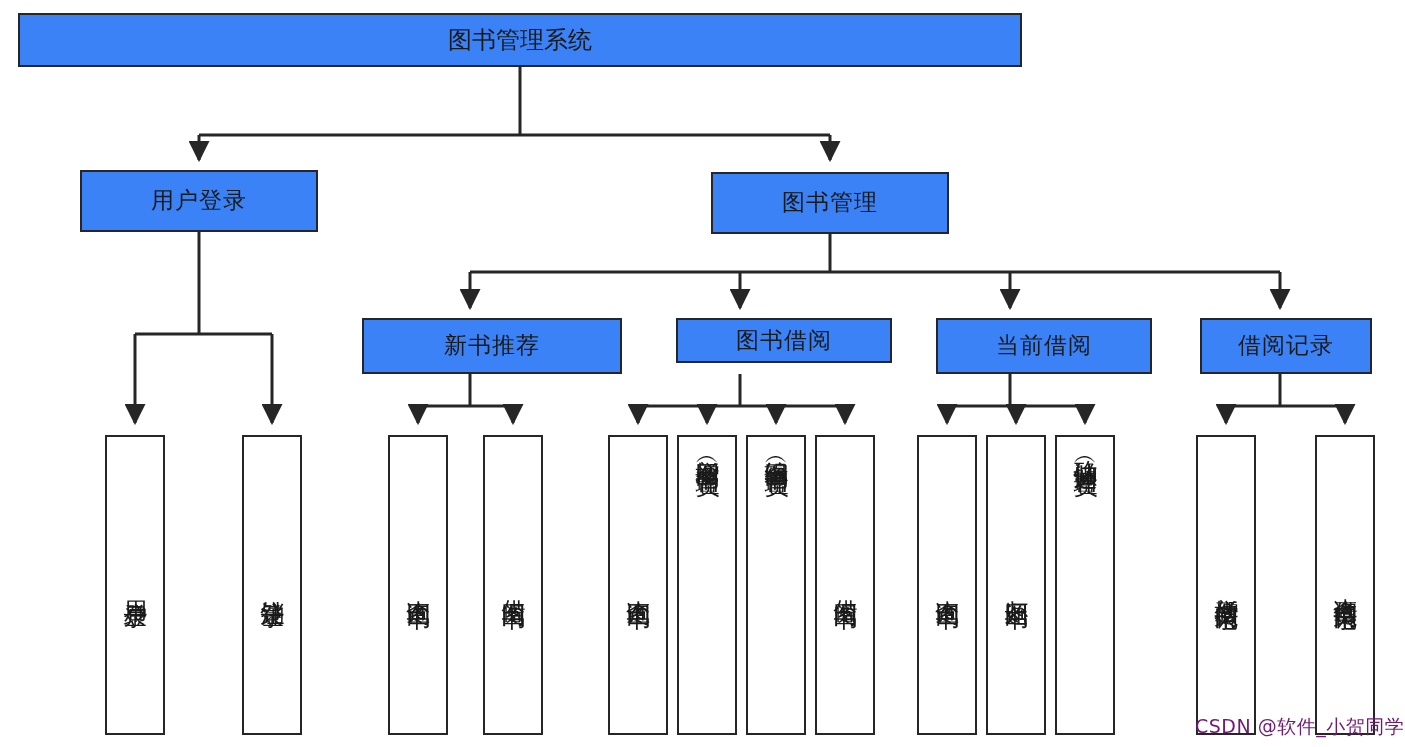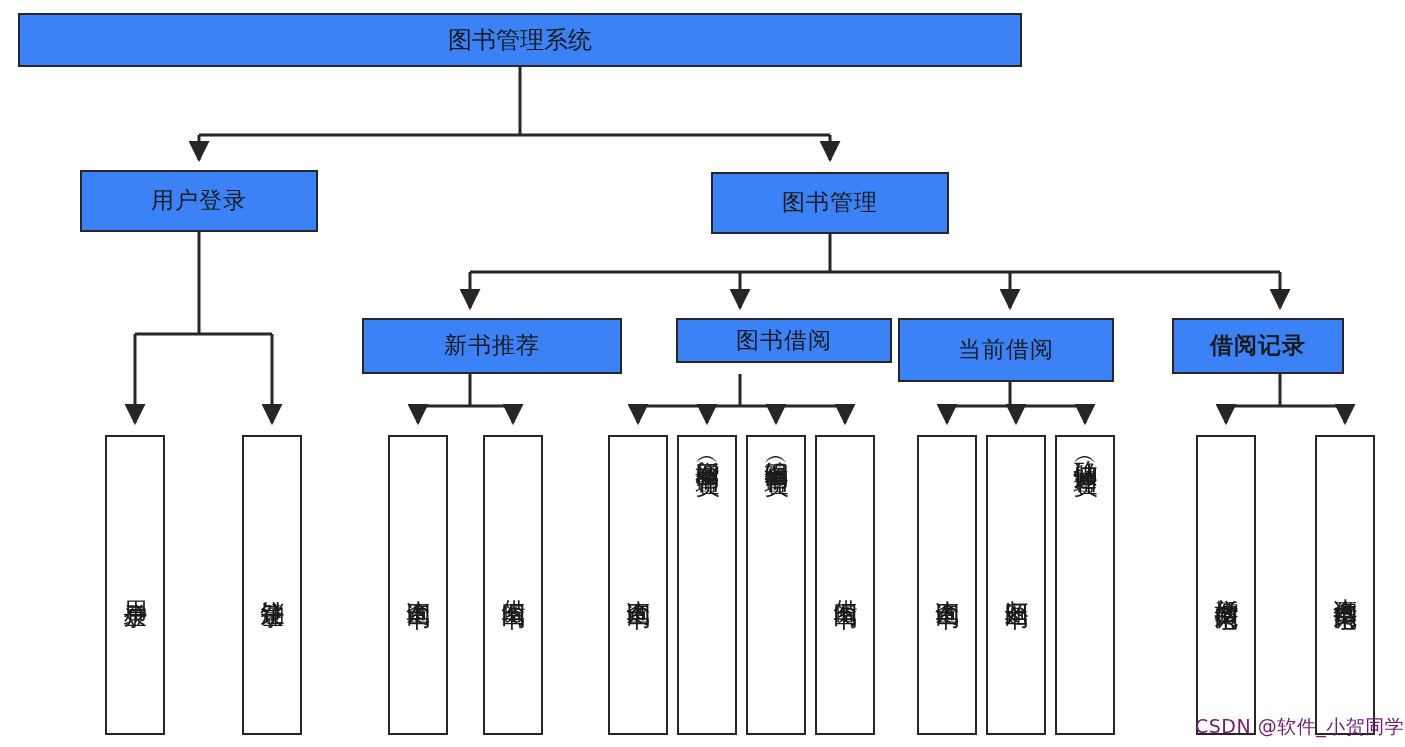--- a/index.html
+++ b/index.html
@@ -141,25 +141,25 @@
 </div>
 
 <div class="node horiz" style="left:362px; top:318px; width:260px; height:56px;">
   <span>新书推荐</span>
 </div>
 
 <div class="node horiz" style="left:632px; top:318px; width:216px; height:45px;margin-left:44px;">
   <span>图书借阅</span>
 </div>
 
-<div class="node horiz" style="left:898px; top:318px; width:216px; height:64px;text-align:right;">
+<div class="node horiz" style="left:936px; top:318px; width:216px; height:56px;text-align:right;">
   <span>当前借阅</span>
 </div>
 
-<div class="node horiz" style="left:1172px; top:318px; width:172px; height:56px;font-weight:bold;">
+<div class="node horiz" style="left:1200px; top:318px; width:172px; height:56px;">
   <span>借阅记录</span>
 </div>
 
 <div class="leaf mid" style="left:105px; top:435px; width:60px; height:300px;">
   <span class="vtext">用户登录</span>
 </div>
 
 <div class="leaf mid" style="left:242px; top:435px; width:60px; height:300px;">
   <span class="vtext">注销登录</span>
 </div>

